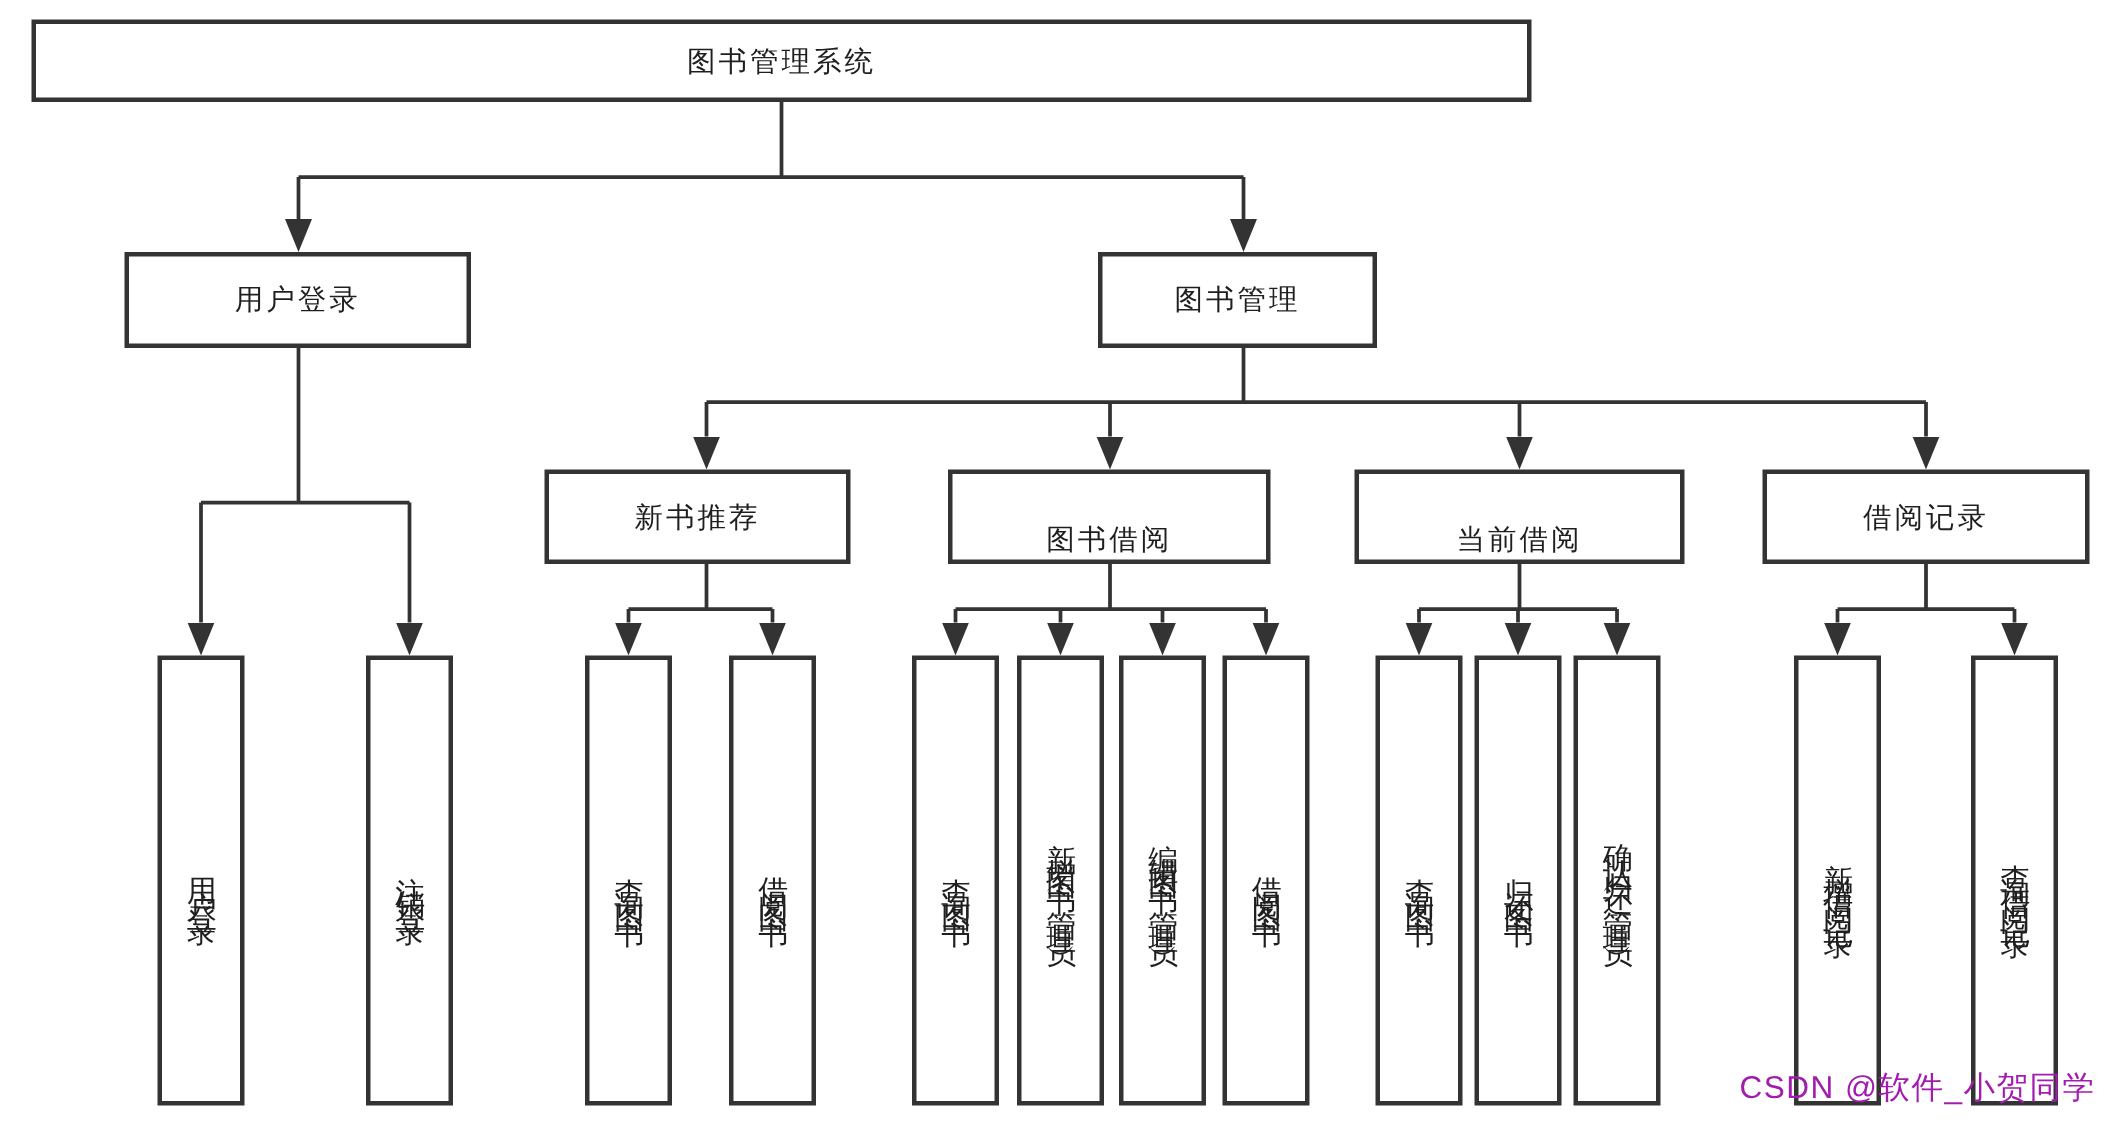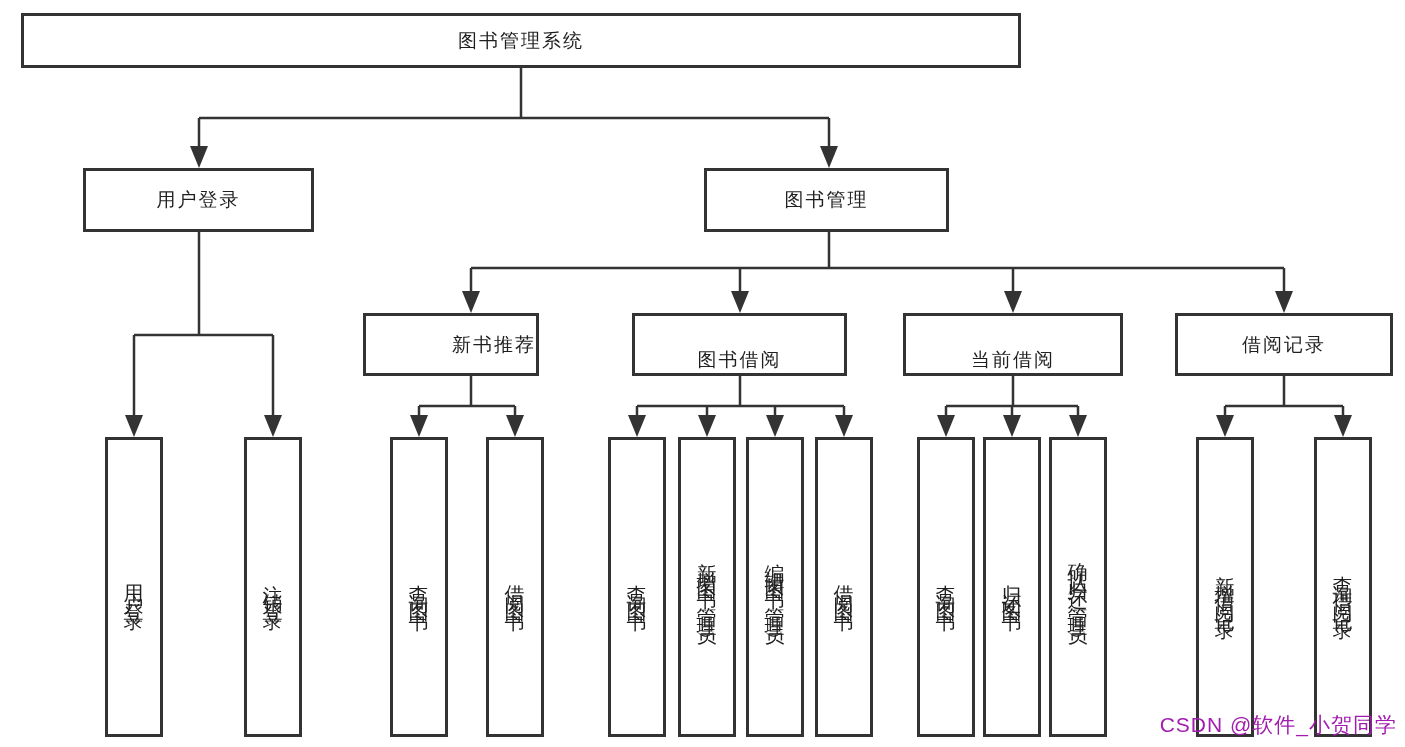--- a/index.html
+++ b/index.html
@@ -91,25 +91,25 @@
     </g>
   </svg>
 
   <div class="node h" style="left:21px; top:13px; width:1000px; height:55px;">
     <span>图书管理系统</span>
   </div>
 
   <div class="node h" style="left:83px; top:168px; width:231px; height:64px;">
     <span>用户登录</span>
   </div>
-  <div class="node h" style="left:704px; top:168px; width:245px; height:64px;">
+  <div class="node h" style="left:732px; top:168px; width:186px; height:64px;">
     <span>图书管理</span>
   </div>
 
-  <div class="node h" style="left:363px; top:313px; width:176px; height:63px;justify-content:flex-end;">
+  <div class="node h" style="left:363px; top:313px; width:204px; height:63px;">
     <span>新书推荐</span>
   </div>
   <div class="node h" style="left:632px; top:313px; width:215px; height:63px;align-items:flex-end;">
     <span>图书借阅</span>
   </div>
   <div class="node h" style="left:903px; top:313px; width:220px; height:63px;align-items:flex-end;">
     <span>当前借阅</span>
   </div>
   <div class="node h" style="left:1175px; top:313px; width:218px; height:63px;">
     <span>借阅记录</span>

